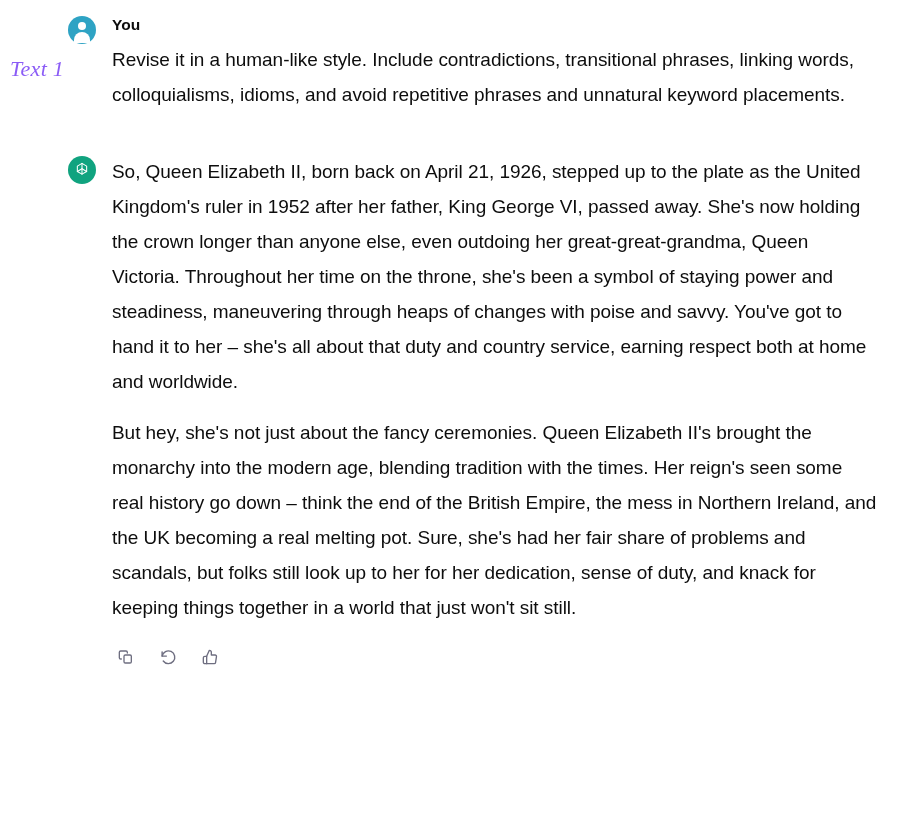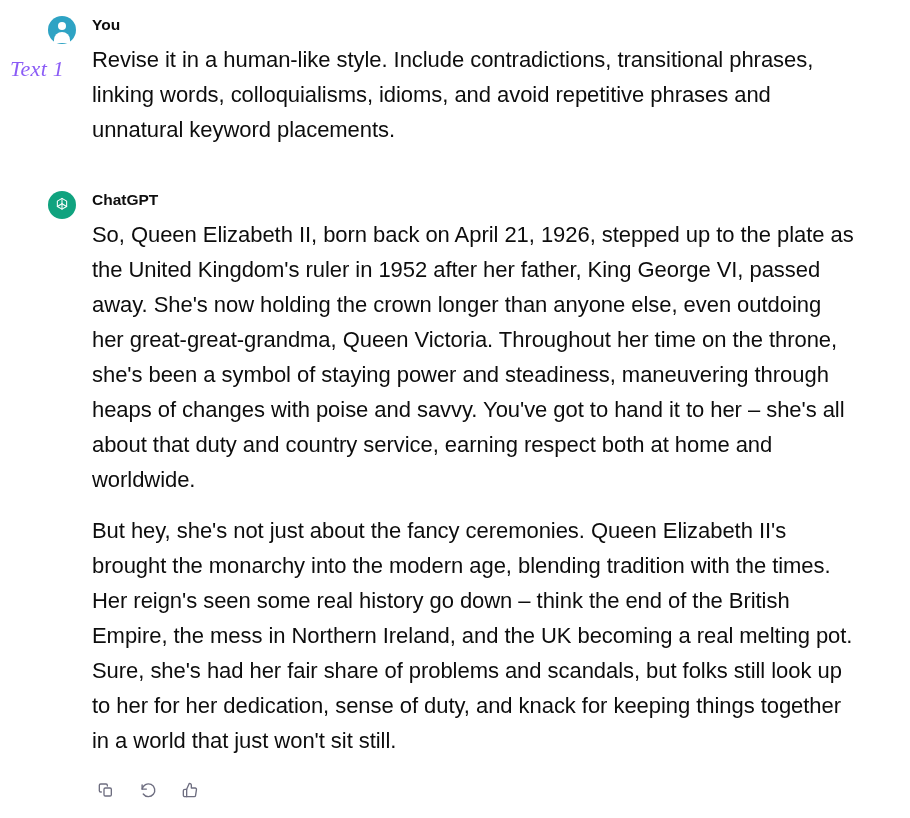--- a/index.html
+++ b/index.html
@@ -29,21 +29,21 @@
     font-size: 22px;
     color: #8b5cf6;
     font-family: "Liberation Serif", serif;
     letter-spacing: 0.3px;
     white-space: nowrap;
     font-style: italic;
   }
 
   .thread {
     position: absolute;
-    left: 48px;
+    left: 68px;
     top: 0;
     width: 810px;
   }
 
   .message {
     position: relative;
     padding-left: 44px;
   }
 
   .msg-user { padding-top: 14px; }
@@ -96,21 +96,21 @@
   .author {
     font-size: 15.5px;
     font-weight: bold;
     line-height: 22px;
     margin: 0 0 6px 0;
     color: #0d0d0d;
   }
 
   .body p {
     margin: 0 0 16px 0;
-    font-size: 22px;
+    font-size: 19px;
     line-height: 35px;
     color: #0d0d0d;
     letter-spacing: -0.05px;
   }
   .body p:last-child { margin-bottom: 0; }
 
   .actions {
     display: flex;
     align-items: center;
     gap: 22px;
@@ -149,21 +149,20 @@
 
     <div class="message msg-assistant">
       <div class="avatar avatar-assistant">
         <svg width="18" height="18" viewBox="0 0 24 24" fill="none" stroke="#ffffff" stroke-width="1.4" stroke-linecap="round" stroke-linejoin="round">
           <path d="M12 3.2 L18.2 6.8 L18.2 13.9 L12 17.5 L5.8 13.9 L5.8 6.8 Z"></path>
           <path d="M12 3.2 L12 10.3 L18.2 13.9"></path>
           <path d="M12 10.3 L5.8 13.9"></path>
           <path d="M12 10.3 L12 17.5"></path>
         </svg>
       </div>
-      <div class="author">ChatGPT</div>
       <div class="body">
         <p>So, Queen Elizabeth II, born back on April 21, 1926, stepped up to the plate as the United Kingdom's ruler in 1952 after her father, King George VI, passed away. She's now holding the crown longer than anyone else, even outdoing her great-great-grandma, Queen Victoria. Throughout her time on the throne, she's been a symbol of staying power and steadiness, maneuvering through heaps of changes with poise and savvy. You've got to hand it to her – she's all about that duty and country service, earning respect both at home and worldwide.</p>
         <p>But hey, she's not just about the fancy ceremonies. Queen Elizabeth II's brought the monarchy into the modern age, blending tradition with the times. Her reign's seen some real history go down – think the end of the British Empire, the mess in Northern Ireland, and the UK becoming a real melting pot. Sure, she's had her fair share of problems and scandals, but folks still look up to her for her dedication, sense of duty, and knack for keeping things together in a world that just won't sit still.</p>
       </div>
       <div class="actions">
         <div class="action-btn">
           <svg width="16" height="16" viewBox="0 0 24 24" fill="none" stroke="currentColor" stroke-width="2" stroke-linecap="round" stroke-linejoin="round">
             <rect x="9" y="9" width="11" height="12" rx="2"></rect>
             <path d="M5 15 L4 15 a2 2 0 0 1 -2 -2 V5 a2 2 0 0 1 2 -2 h8 a2 2 0 0 1 2 2 v1"></path>
           </svg>

